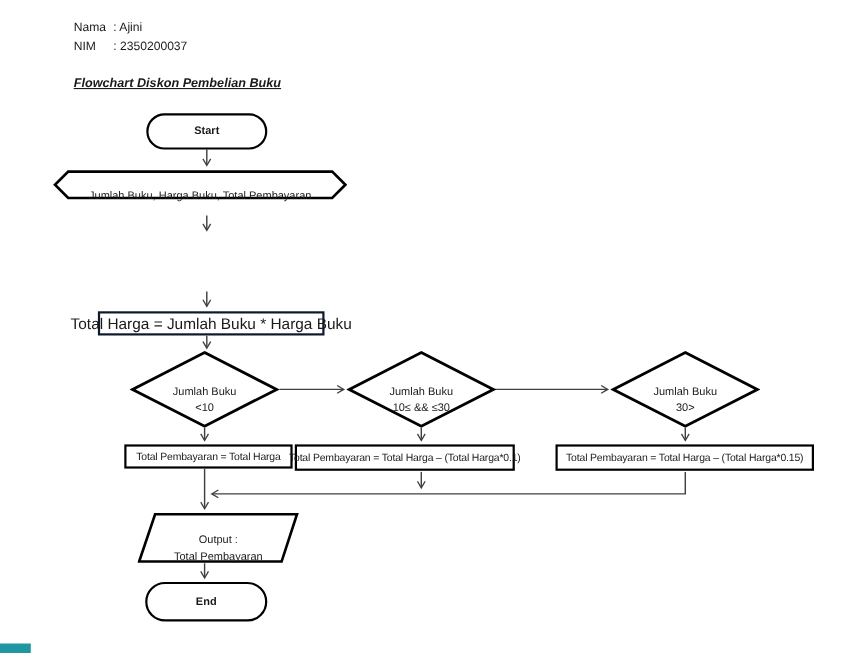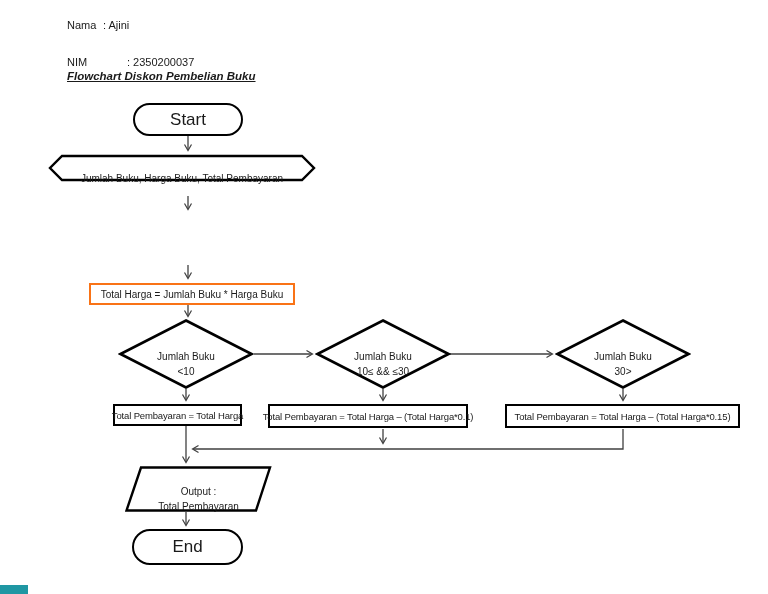--- a/index.html
+++ b/index.html
@@ -12,43 +12,43 @@
   .doc-title {
     position:absolute; left:67px; top:70px; font-size:11.5px;
     font-weight:bold; font-style:italic; text-decoration:underline;
   }
   .connectors { position:absolute; left:0; top:0; z-index:0; pointer-events:none; }
   .shape {
     position:absolute; z-index:1; display:flex; flex-direction:column;
     align-items:center; justify-content:center; text-align:center;
     background:#ffffff; box-sizing:border-box;
   }
-  .stadium { border:2.5px solid #000; font-size:17px; }
-  .proc { border:2px solid #f97316; font-size:10px; white-space:nowrap; }
+  .stadium { border:2.5px solid #000; font-size:10px;font-weight:bold; }
+  .proc { border:2px solid #0f172a; font-size:14px; white-space:nowrap; }
   .result { border:2px solid #000; font-size:9.5px; letter-spacing:-0.15px; white-space:nowrap; }
   .svgwrap { position:absolute; z-index:1; }
   .svgwrap svg { display:block; }
   .overlay {
     position:absolute; left:0; top:0; right:0; bottom:0; display:flex;
     flex-direction:column; align-items:center; justify-content:center;
     text-align:center; font-size:10px; line-height:1.5;margin-top:20px;
   }
   .overlay.small { font-size:10px;align-items:center; }
   .accent-bar { position:absolute; left:0; top:585px; width:28px; height:9px; background:#1f97a3; z-index:2; }
 </style>
 </head>
 <body>
 
 <div class="canvas">
 
   <div class="hdr-row" style="top:19px;">
     <span class="hdr-label">Nama</span>
     <span>: Ajini</span>
   </div>
-  <div class="hdr-row" style="top:56px;gap:24px;">
+  <div class="hdr-row" style="top:36px;">
     <span class="hdr-label">NIM</span>
     <span>: 2350200037</span>
   </div>
   <div class="doc-title">Flowchart Diskon Pembelian Buku</div>
 
   <svg class="connectors" width="768" height="594">
     <defs>
       <marker id="arr" markerWidth="10" markerHeight="10" refX="6.5" refY="4.5" orient="auto" markerUnits="userSpaceOnUse">
         <path d="M1,1 L7,4.5 L1,8" fill="none" stroke="#404040" stroke-width="1.2"></path>
       </marker>
@@ -109,21 +109,21 @@
   <div class="svgwrap" style="left:555px; top:318px;">
     <svg width="136" height="72">
       <polygon points="68,2.5 133.5,36 68,69.5 2.5,36" fill="#ffffff" stroke="#000000" stroke-width="2.6"></polygon>
     </svg>
     <div class="overlay small">
       <div>Jumlah Buku</div>
       <div>30&gt;</div>
     </div>
   </div>
 
-  <div class="shape result" style="left:113px; top:404px; width:129px; height:22px;">
+  <div class="shape result" style="left:113px; top:404px; width:153px; height:22px;">
     <span>Total Pembayaran = Total Harga</span>
   </div>
   <div class="shape result" style="left:268px; top:404px; width:200px; height:24px;">
     <span>Total Pembayaran = Total Harga – (Total Harga*0.1)</span>
   </div>
   <div class="shape result" style="left:505px; top:404px; width:235px; height:24px;">
     <span>Total Pembayaran = Total Harga – (Total Harga*0.15)</span>
   </div>
 
   <div class="svgwrap" style="left:125px; top:466px;">

